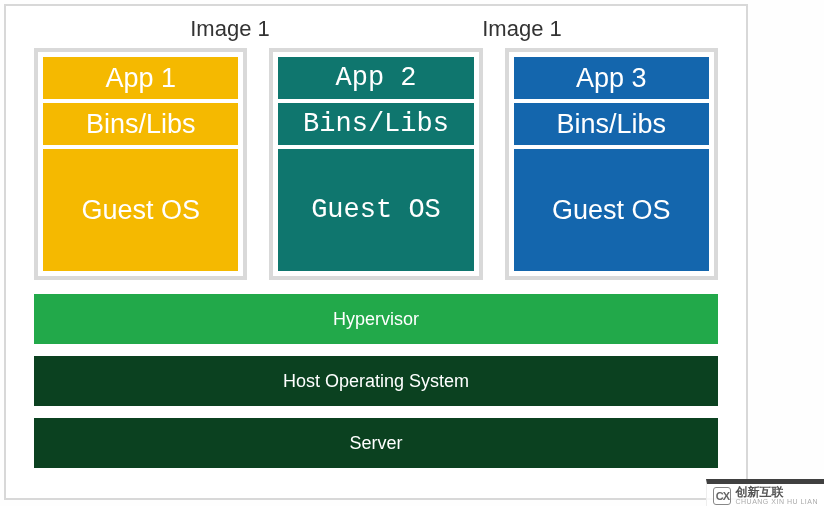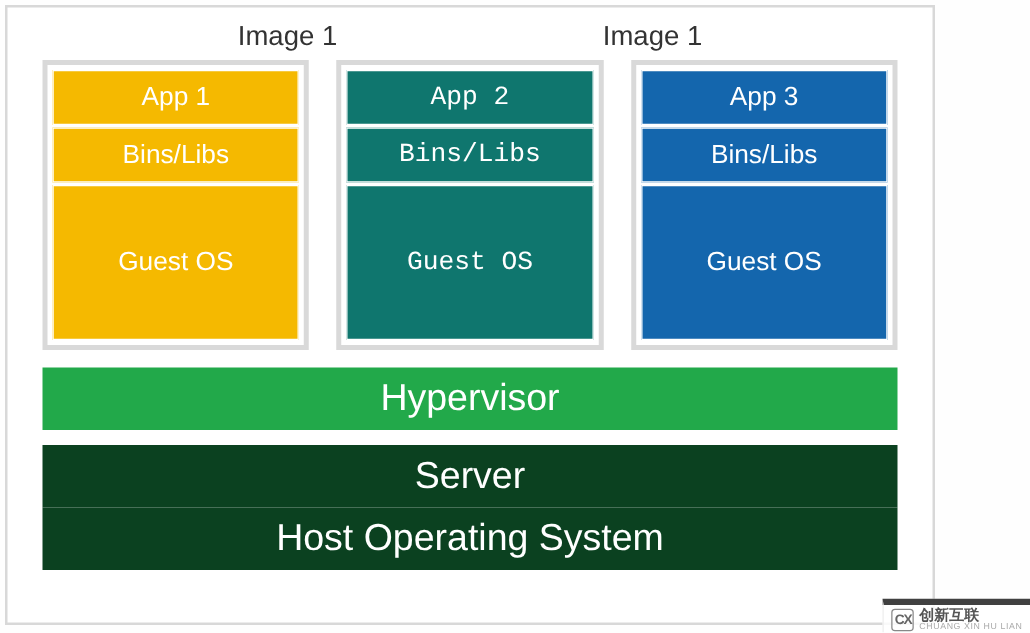--- a/index.html
+++ b/index.html
@@ -46,38 +46,38 @@
   .image-col {
     flex: 1;
     border: 4px solid #d9d9d9;
     display: flex;
     flex-direction: column;
     padding: 4px;
     height: 232px;
   }
   .cell {
     color: #fff;
-    font-size: 21px;
+    font-size: 27px;
     display: flex;
     align-items: center;
     justify-content: center;
     border: 1px solid rgba(255,255,255,0.7);
     margin-bottom: 2px;
   }
   .cell.app { height: 44px; }
   .cell.bins { height: 44px; }
   .cell.guest { flex: 1; margin-bottom: 0; }
   .amber .cell { background: #f5b900; border-color: #fff; }
   .pink .cell { background: #0f766e; border-color: #fff; font-family: Liberation Mono, monospace; }
   .blue .cell { background: #1466ad; border-color: #fff; }
   .layer {
     width: 100%;
     height: 50px;
     color: #fff;
-    font-size: 30px;
+    font-size: 18px;
     display: flex;
     align-items: center;
     justify-content: center;
     margin-bottom: 12px;
   }
   .layer.hypervisor { background: #22a94a; }
   .layer.host { background: #0b4120; }
   .layer.server { background: #0b4120; margin-bottom: 0; }
   .watermark {
     position: absolute;
@@ -137,22 +137,22 @@
 
       <div class="image-col blue">
         <div class="cell app">App 3</div>
         <div class="cell bins">Bins/Libs</div>
         <div class="cell guest">Guest OS</div>
       </div>
 
     </div>
 
     <div class="layer hypervisor">Hypervisor</div>
+    <div class="layer host">Host Operating System</div>
     <div class="layer server">Server</div>
-    <div class="layer host">Host Operating System</div>
 
   </div>
 </div>
 
 <div class="watermark">
   <div class="wm-logo">CX</div>
   <div class="wm-text">
     <span class="wm-main">创新互联</span>
     <span class="wm-sub">CHUANG XIN HU LIAN</span>
   </div>

